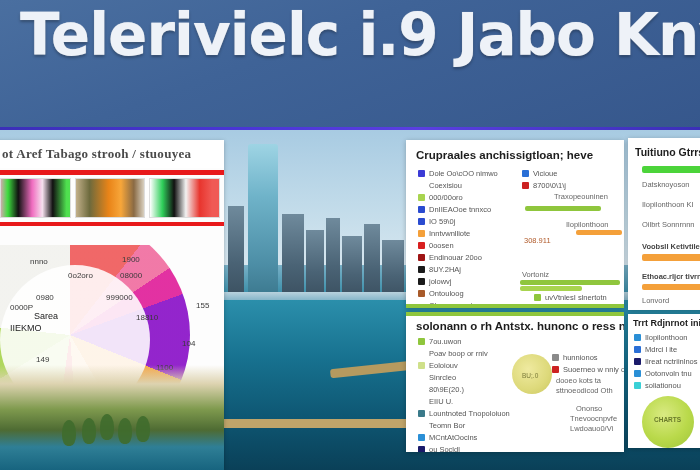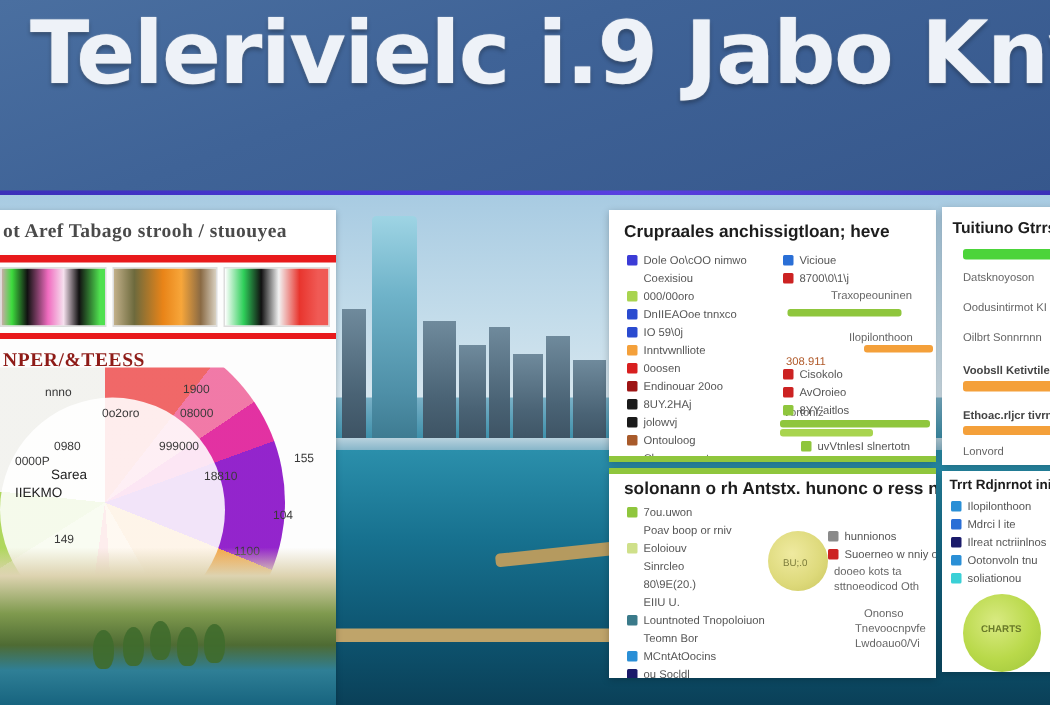--- a/index.html
+++ b/index.html
@@ -183,21 +183,20 @@
     </div>
     <div class="red-rule" style="top:30px;"></div>
 
     <div class="thumbs">
       <div class="thumb t1"></div>
       <div class="thumb t2"></div>
       <div class="thumb t3"></div>
     </div>
     <div class="red-rule" style="top:82px;height:4px;"></div>
 
-    <div class="lc-sub">NPER/&amp;TEESS</div>
 
     <div class="pie-area">
       <div class="donut"></div>
       <div class="donut-hole"></div>
       <div class="pie-lbl" style="left:34px;top:12px;">nnno</div>
       <div class="pie-lbl" style="left:32px;top:26px;margin-left:40px;">0o2oro</div>
       <div class="pie-lbl" style="left:126px;top:10px;">1900</div>
       <div class="pie-lbl" style="left:124px;top:26px;">08000</div>
       <div class="pie-lbl" style="left:40px;top:48px;">0980</div>
       <div class="pie-lbl" style="left:110px;top:48px;">999000</div>
@@ -287,34 +286,20 @@
     <div class="note" style="left:148px;top:52px;">Traxopeouninen</div>
     <div class="note" style="left:160px;top:80px;">Ilopilonthoon</div>
     <div class="note" style="left:118px;top:96px;color:#b05a2a;">308.911</div>
     <div class="note" style="left:116px;top:130px;">Vortoniz</div>
 
     <div class="bar" style="left:119px;top:66px;width:76px;background:#8fc63d;"></div>
     <div class="bar" style="left:170px;top:90px;width:46px;background:#f4a03a;"></div>
     <div class="bar" style="left:114px;top:140px;width:100px;background:#8fc63d;"></div>
     <div class="bar" style="left:114px;top:146px;width:62px;background:#a8d44f;"></div>
 
-    <div class="legend" style="left:116px;top:104px;">
-      <div class="li">
-          <span class="sw" style="background:#cc2222"></span>
-          <span class="li-t">Cisokolo</span>
-        </div>
-      <div class="li">
-          <span class="sw" style="background:#cc2222"></span>
-          <span class="li-t">AvOroieo</span>
-        </div>
-      <div class="li">
-          <span class="sw" style="background:#8fc63d"></span>
-          <span class="li-t">8YY'aitlos</span>
-        </div>
-    </div>
     <div class="li" style="position:absolute;left:128px;top:152px;">
         <span class="sw" style="background:#8fc63d"></span>
         <span class="li-t">uvVtnlesI slnertotn</span>
       </div>
     <div class="green-bot"></div>
   </div>
 
   <div class="card rc2">
     <div class="green-top"></div>
     <div class="card-title">solonann o rh Antstx. hunonc o ress nimwo</div>
@@ -375,21 +360,21 @@
     <div class="note" style="left:150px;top:74px;">sttnoeodicod Oth</div>
     <div class="note" style="left:170px;top:92px;">Ononso</div>
     <div class="note" style="left:164px;top:102px;">Tnevoocnpvfe</div>
     <div class="note" style="left:164px;top:112px;">Lwdoauo0/Vi</div>
   </div>
 
   <div class="card rc3">
     <div class="card-title">Tuitiuno Gtrrs</div>
     <div class="bar" style="left:14px;top:28px;width:60px;height:7px;background:#4cd43a;"></div>
     <div class="note" style="left:14px;top:42px;">Datsknoyoson</div>
-    <div class="note" style="left:14px;top:62px;">Oodusintirmot KI</div>
+    <div class="note" style="left:14px;top:62px;">Ilopilonthoon KI</div>
     <div class="note" style="left:14px;top:82px;">Oilbrt Sonnrnnn</div>
     <div class="note" style="left:14px;top:104px;font-weight:700;color:#444;">Voobsll Ketivtile</div>
     <div class="bar" style="left:14px;top:116px;width:62px;height:7px;background:#f4a03a;"></div>
     <div class="note" style="left:14px;top:134px;font-weight:700;color:#444;">Ethoac.rljcr tivrn</div>
     <div class="bar" style="left:14px;top:146px;width:62px;height:6px;background:#f4a03a;"></div>
     <div class="note" style="left:14px;top:158px;">Lonvord</div>
 
   </div>
 
   <div class="card rc4">

